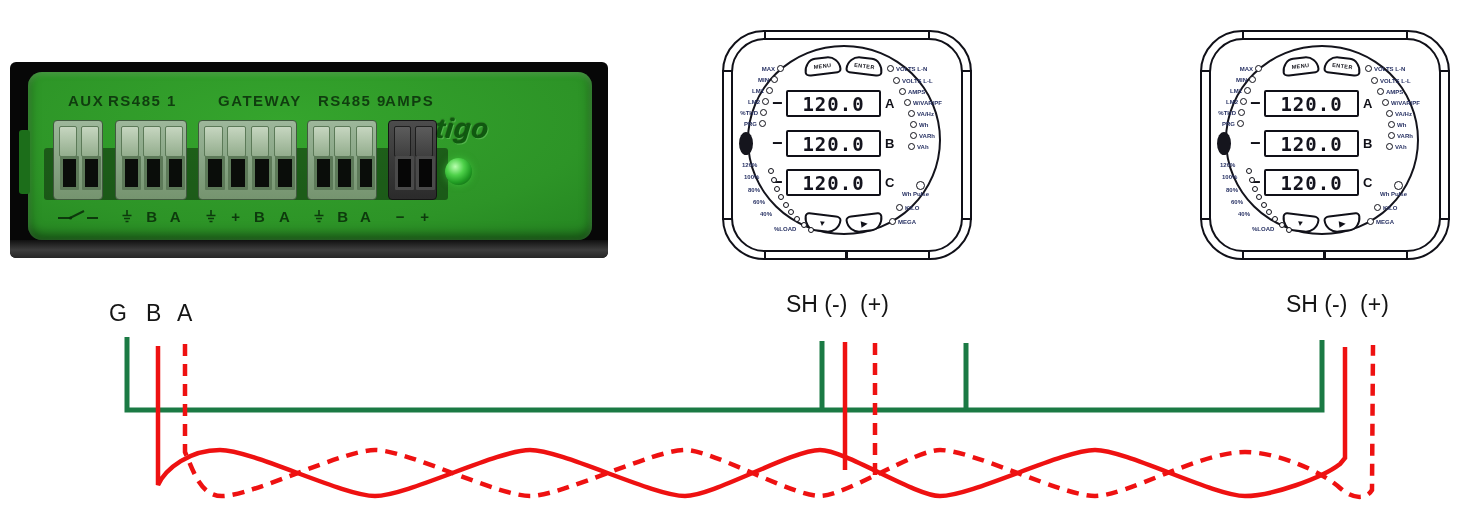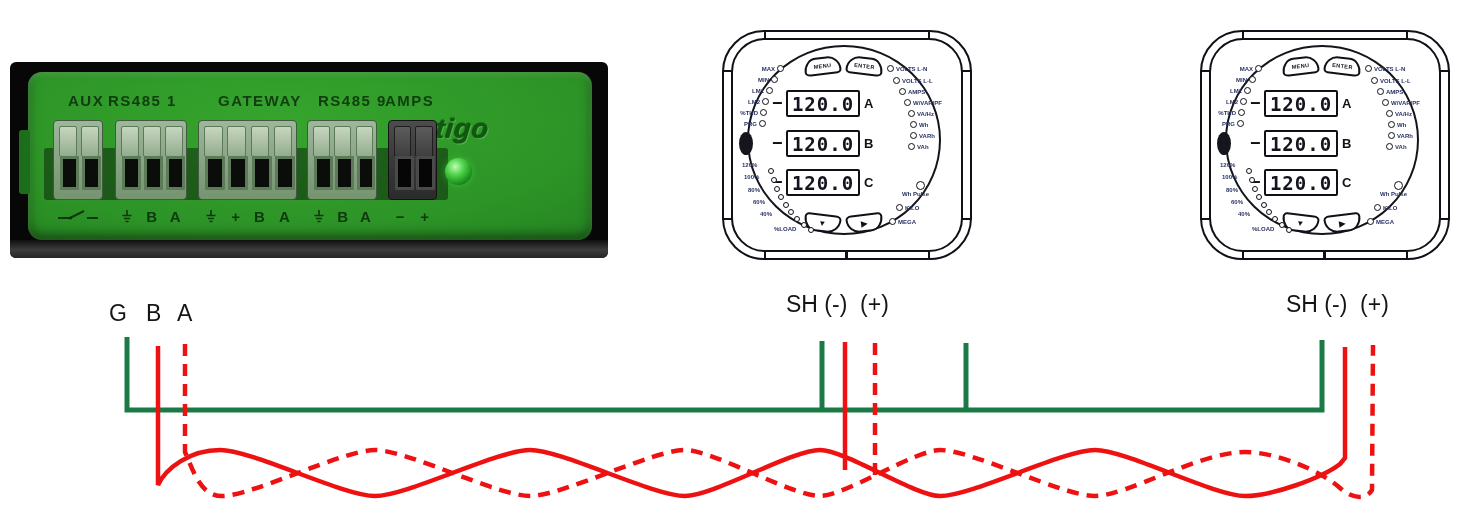--- a/index.html
+++ b/index.html
@@ -42,21 +42,21 @@
   .tk{position:absolute;background:#101018;}
   .btn{position:absolute;width:37px;height:18px;border:2.5px solid #101018;background:#fff;display:flex;align-items:center;justify-content:center;
        font-size:5.5px;font-weight:700;letter-spacing:.4px;color:#101018;box-sizing:border-box;}
   .b-menu{left:82px;top:27px;border-radius:14px 16px 5px 7px/16px 16px 5px 5px;transform:rotate(-7deg);}
   .b-enter{left:124px;top:27px;border-radius:16px 14px 7px 5px/16px 16px 5px 5px;transform:rotate(7deg);}
   .b-down{left:82px;top:184px;border-radius:5px 7px 16px 14px/5px 5px 16px 16px;transform:rotate(7deg);font-size:8px;}
   .b-right{left:124px;top:184px;border-radius:7px 5px 14px 16px/5px 5px 16px 16px;transform:rotate(-7deg);font-size:8px;}
   .drow{position:absolute;left:50px;height:27px;display:flex;align-items:center;}
   .d0{top:60px}.d1{top:100px}.d2{top:139px}
   .dsign{width:14px;font-weight:700;font-size:18px;color:#101018;text-align:left;}
-  .dbox{width:74px;height:27px;border:2.5px solid #101018;border-radius:2px;display:flex;align-items:center;justify-content:center;box-sizing:border-box;background:#fff;text-align:right;}
+  .dbox{width:95px;height:27px;border:2.5px solid #101018;border-radius:2px;display:flex;align-items:center;justify-content:center;box-sizing:border-box;background:#fff;text-align:right;}
   .dval{font-family:"DejaVu Sans Mono",monospace;font-weight:700;font-size:19px;color:#14141e;letter-spacing:1px;}
   .dphase{margin-left:4px;font-weight:700;font-size:13px;color:#101018;}
   .dot{display:inline-block;width:5px;height:5px;border:1.3px solid #101018;border-radius:50%;background:#fff;}
   .ledrow{position:absolute;display:flex;align-items:center;gap:2px;font-size:6px;font-weight:700;color:#273163;white-space:nowrap;}
   .lled{width:44px;justify-content:flex-end;}
   .ll0{left:18px;top:35px}.ll1{left:12px;top:46px}.ll2{left:7px;top:57px}.ll3{left:3px;top:68px}.ll4{left:1px;top:79px}.ll5{left:0px;top:90px}
   .ir{position:absolute;left:17px;top:102px;width:14px;height:23px;background:#15151d;border-radius:50%;}
   .adot{position:absolute;width:4px;height:4px;border:1.2px solid #101018;border-radius:50%;background:#fff;}
   .albl{position:absolute;font-size:6px;font-weight:700;color:#273163;white-space:nowrap;}
   .whp-dot{position:absolute;left:194px;top:151px;width:7px;height:7px;border:1.4px solid #101018;border-radius:50%;background:#fff;}

